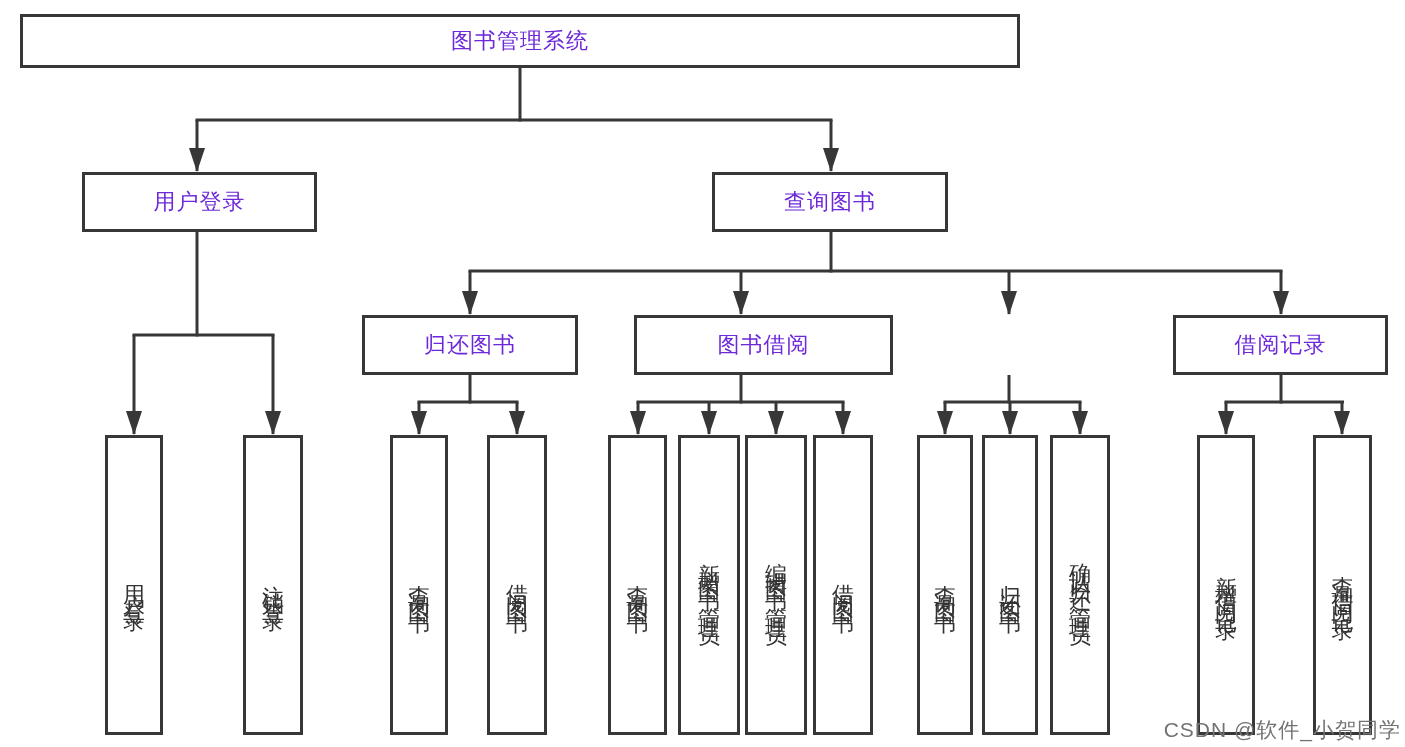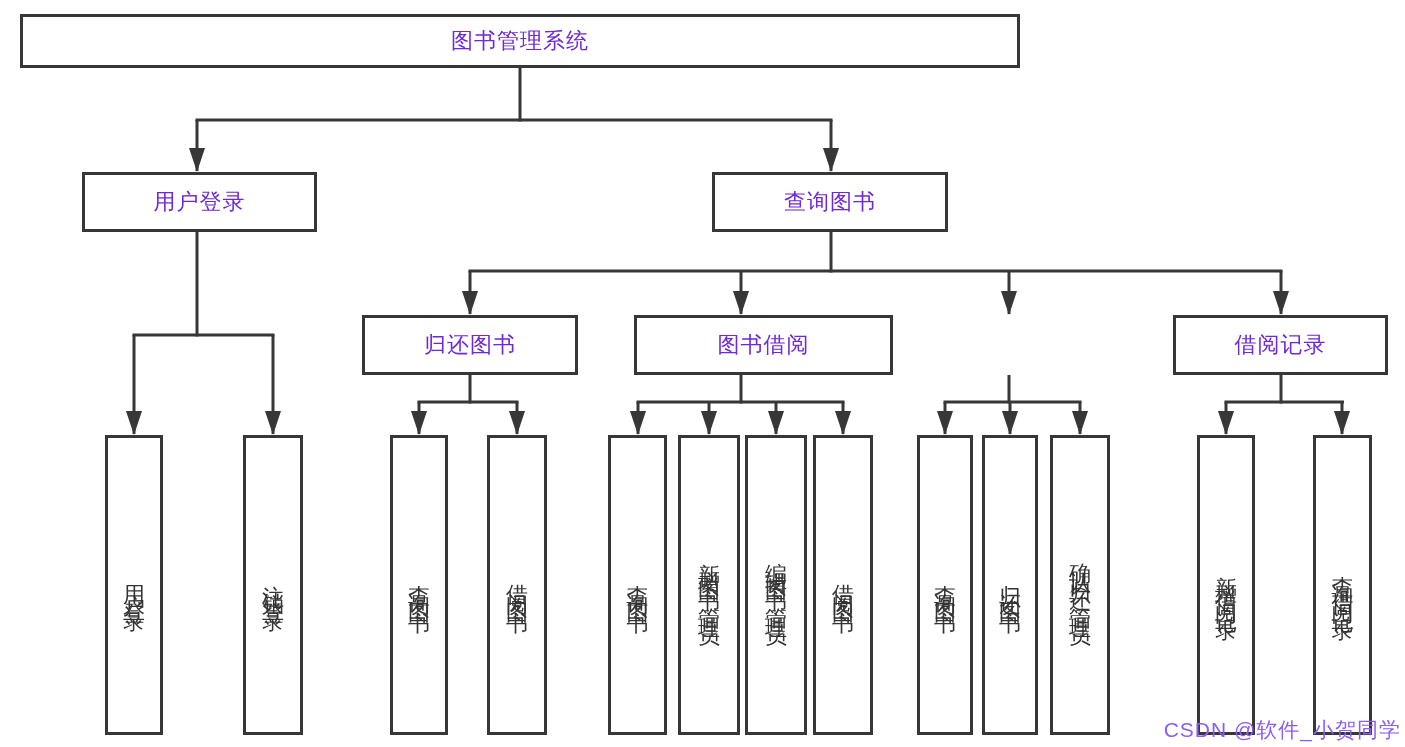--- a/index.html
+++ b/index.html
@@ -40,21 +40,21 @@
     font-size: 22px;
     color: #333333;
     letter-spacing: 9px;
     line-height: 1;
   }
   .watermark {
     position: absolute;
     right: 4px;
     top: 716px;
     font-size: 21px;
-    color: #8b5cf6;
+    color: #737373;
     z-index: 5;
     white-space: nowrap;
     letter-spacing: 1px;
     margin-left: 10px;
   }
 </style>
 </head>
 <body>
 
 <div class="canvas">

